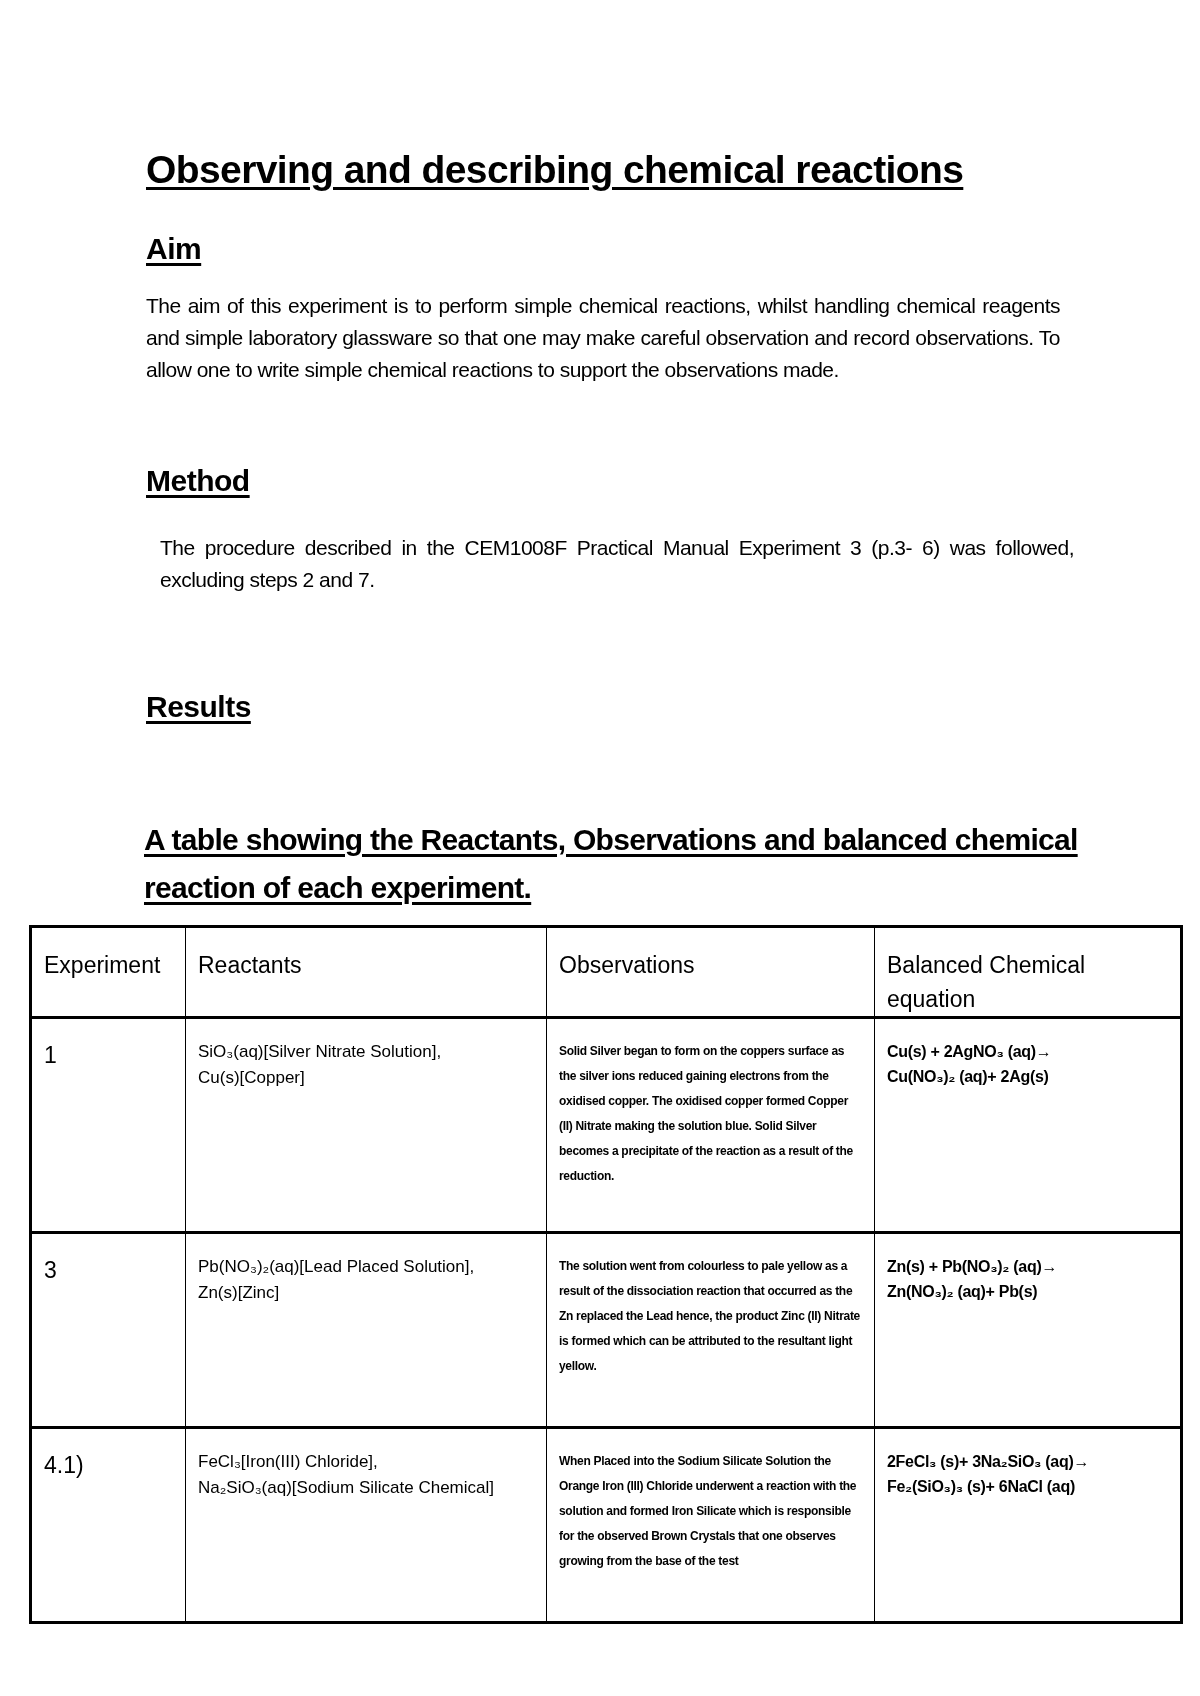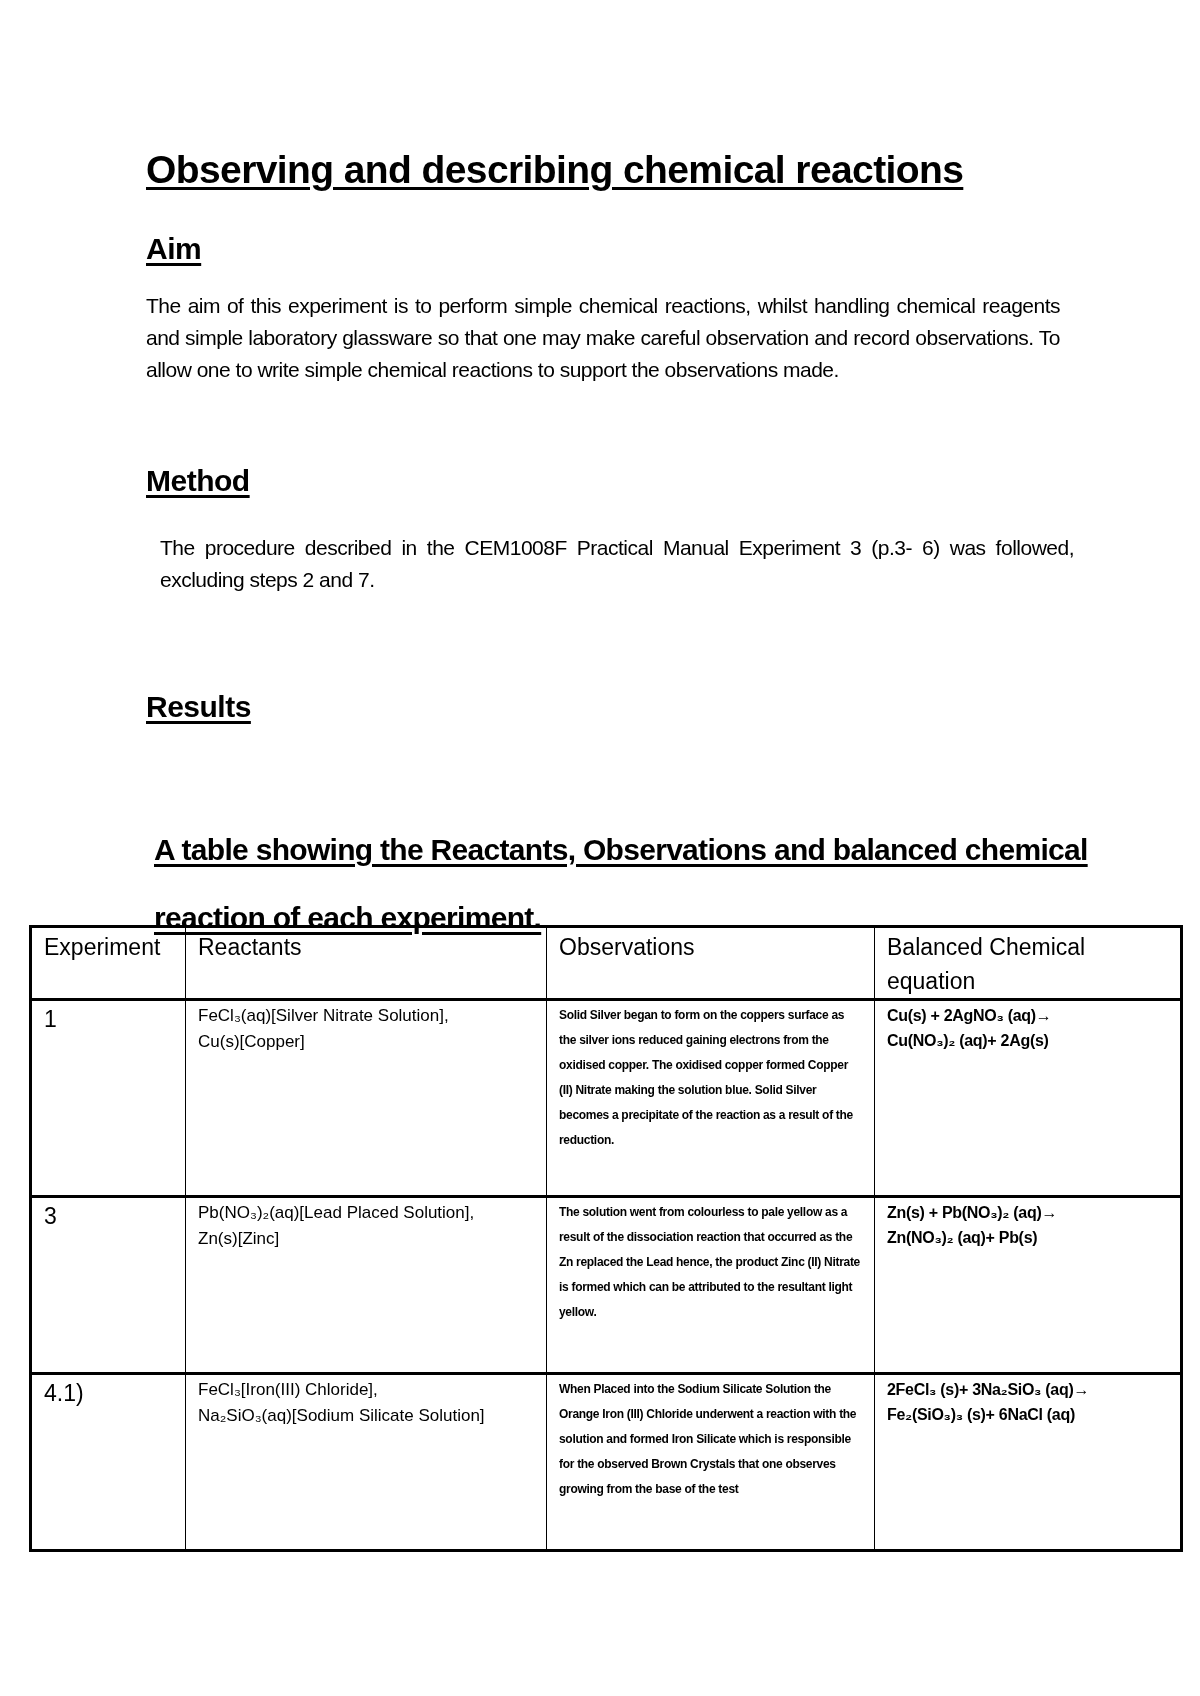--- a/index.html
+++ b/index.html
@@ -16,31 +16,31 @@
   .h2 {
     position: absolute; left: 146px; margin: 0;
     font-size: 30px; font-weight: bold; letter-spacing: -0.5px;
     text-decoration: underline; text-decoration-thickness: 3px; text-underline-offset: 4px;
   }
   .para {
     position: absolute; left: 146px; width: 914px; margin: 0;
     font-size: 21px; line-height: 32px; text-align: justify; letter-spacing: -0.5px;
   }
   .table-caption {
-    position: absolute; left: 154px; top: 816px; width: 940px; margin: 0;
-    font-size: 30px; line-height: 68px; font-weight: bold; letter-spacing: -0.7px;
+    position: absolute; left: 144px; top: 816px; width: 940px; margin: 0;
+    font-size: 30px; line-height: 48px; font-weight: bold; letter-spacing: -0.7px;
     text-decoration: underline; text-decoration-thickness: 3px; text-underline-offset: 4px;
   }
   table.results {
     position: absolute; left: 29px; top: 925px; width: 1151px;
     border-collapse: collapse; table-layout: fixed;
     border: 3px solid #000;
   }
   table.results th, table.results td {
-    border: 1.5px solid #000; vertical-align: top; padding: 2px 10px 0 12px;
+    border: 1.5px solid #000; vertical-align: top; padding: 20px 10px 0 12px;
     text-align: left;
     margin-top: 41px;
   }
   table.results th {
     font-weight: normal; font-size: 23px; line-height: 34px; height: 66px;
     border-bottom: 3px solid #000;
   }
   td.exp { font-size: 23px; line-height: 32px; padding-top: 4px; }
   td.reac { font-size: 17px; line-height: 26px; padding-top: 4px; }
   td.obs {
@@ -80,21 +80,21 @@
       <th>Experiment</th>
       <th>Reactants</th>
       <th>Observations</th>
       <th>Balanced Chemical equation</th>
     </tr>
   </thead>
   <tbody>
     <tr class="row-1">
       <td class="exp">1</td>
       <td class="reac">
-        <div>FeCl₃(aq)[Silver Nitrate Solution],</div>
+        <div>SiO₃(aq)[Silver Nitrate Solution],</div>
         <div>Cu(s)[Copper]</div>
       </td>
       <td class="obs">Solid Silver began to form on the coppers surface as the silver ions reduced gaining electrons from the oxidised copper. The oxidised copper formed Copper (II) Nitrate making the solution blue. Solid Silver becomes a precipitate of the reaction as a result of the reduction.</td>
       <td class="eq">
         <div>Cu(s) + 2AgNO₃ (aq)→</div>
         <div>Cu(NO₃)₂ (aq)+ 2Ag(s)</div>
       </td>
     </tr>
     <tr class="row-3">
       <td class="exp">3</td>
@@ -105,21 +105,21 @@
       <td class="obs">The solution went from colourless to pale yellow as a result of the dissociation reaction that occurred as the Zn replaced the Lead hence, the product Zinc (II) Nitrate is formed which can be attributed to the resultant light yellow.</td>
       <td class="eq">
         <div>Zn(s) + Pb(NO₃)₂ (aq)→</div>
         <div>Zn(NO₃)₂ (aq)+ Pb(s)</div>
       </td>
     </tr>
     <tr class="row-41">
       <td class="exp">4.1)</td>
       <td class="reac">
         <div>FeCl₃[Iron(III) Chloride],</div>
-        <div>Na₂SiO₃(aq)[Sodium Silicate Solution]</div>
+        <div>Na₂SiO₃(aq)[Sodium Silicate Chemical]</div>
       </td>
       <td class="obs">
         <div class="clip-41">When Placed into the Sodium Silicate Solution the Orange Iron (III) Chloride underwent a reaction with the solution and formed Iron Silicate which is responsible for the observed Brown Crystals that one observes growing from the base of the test</div>
       </td>
       <td class="eq">
         <div>2FeCl₃ (s)+ 3Na₂SiO₃ (aq)→</div>
         <div>Fe₂(SiO₃)₃ (s)+ 6NaCl (aq)</div>
       </td>
     </tr>
   </tbody>

